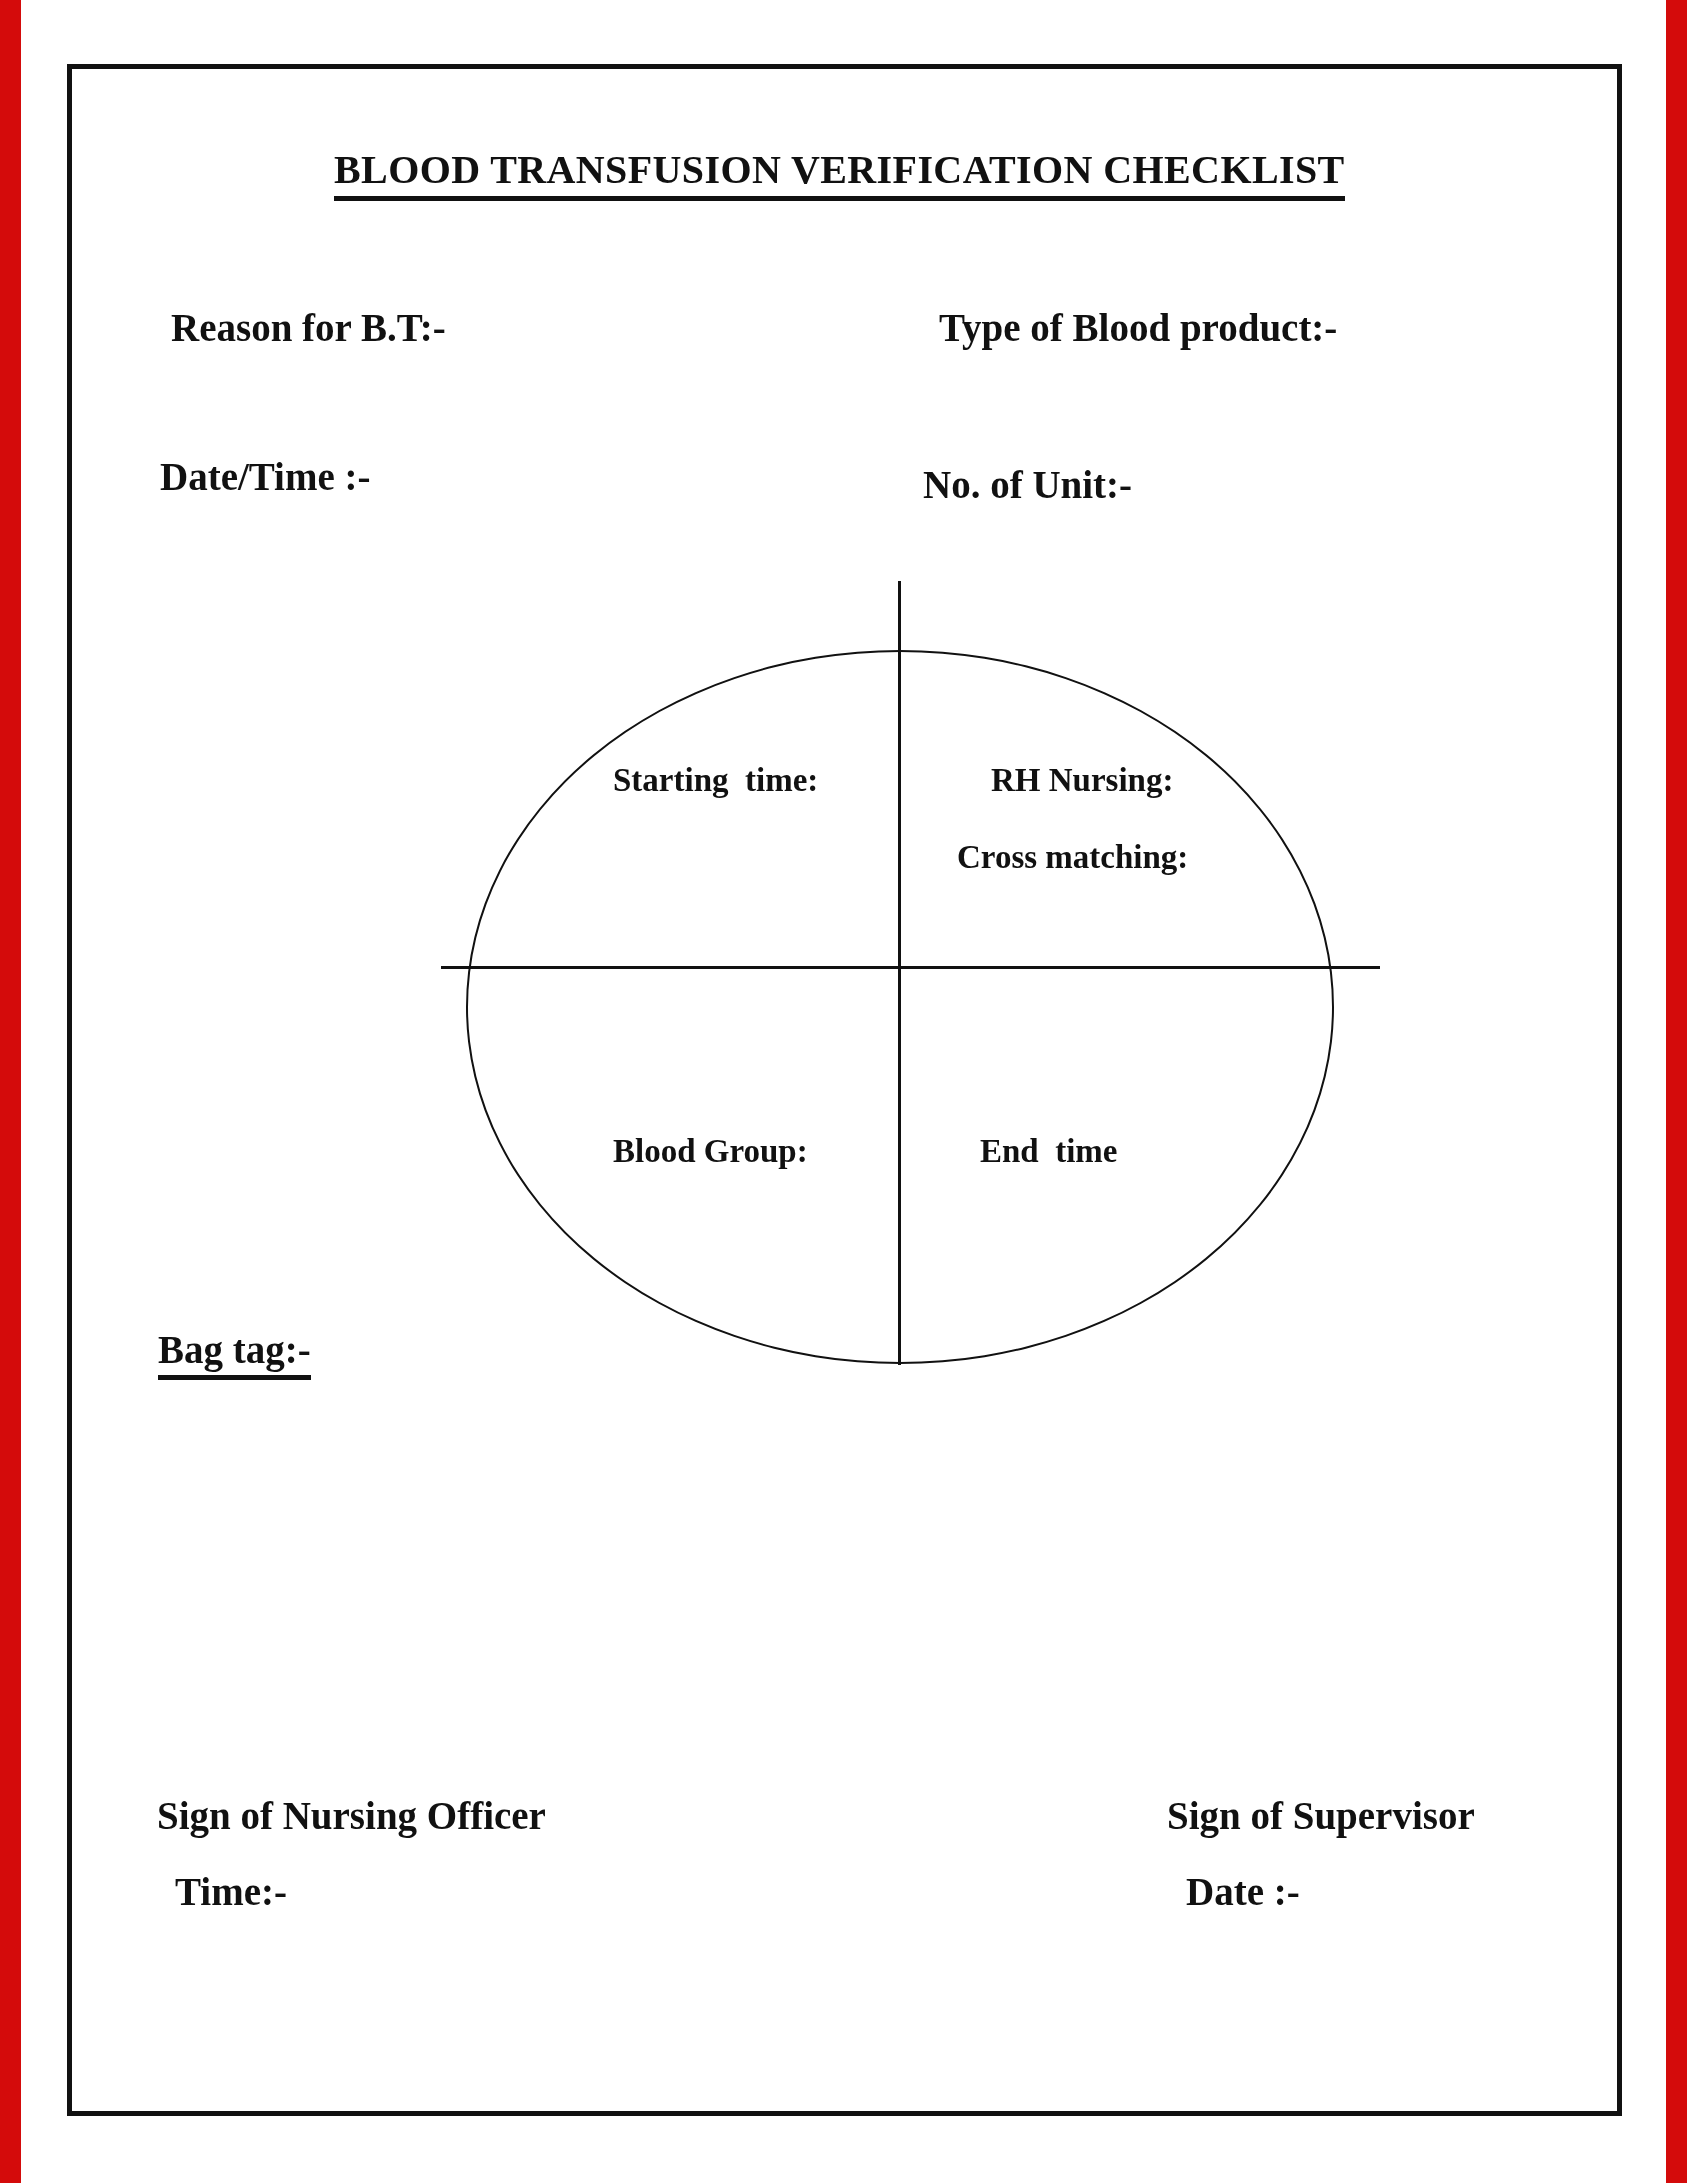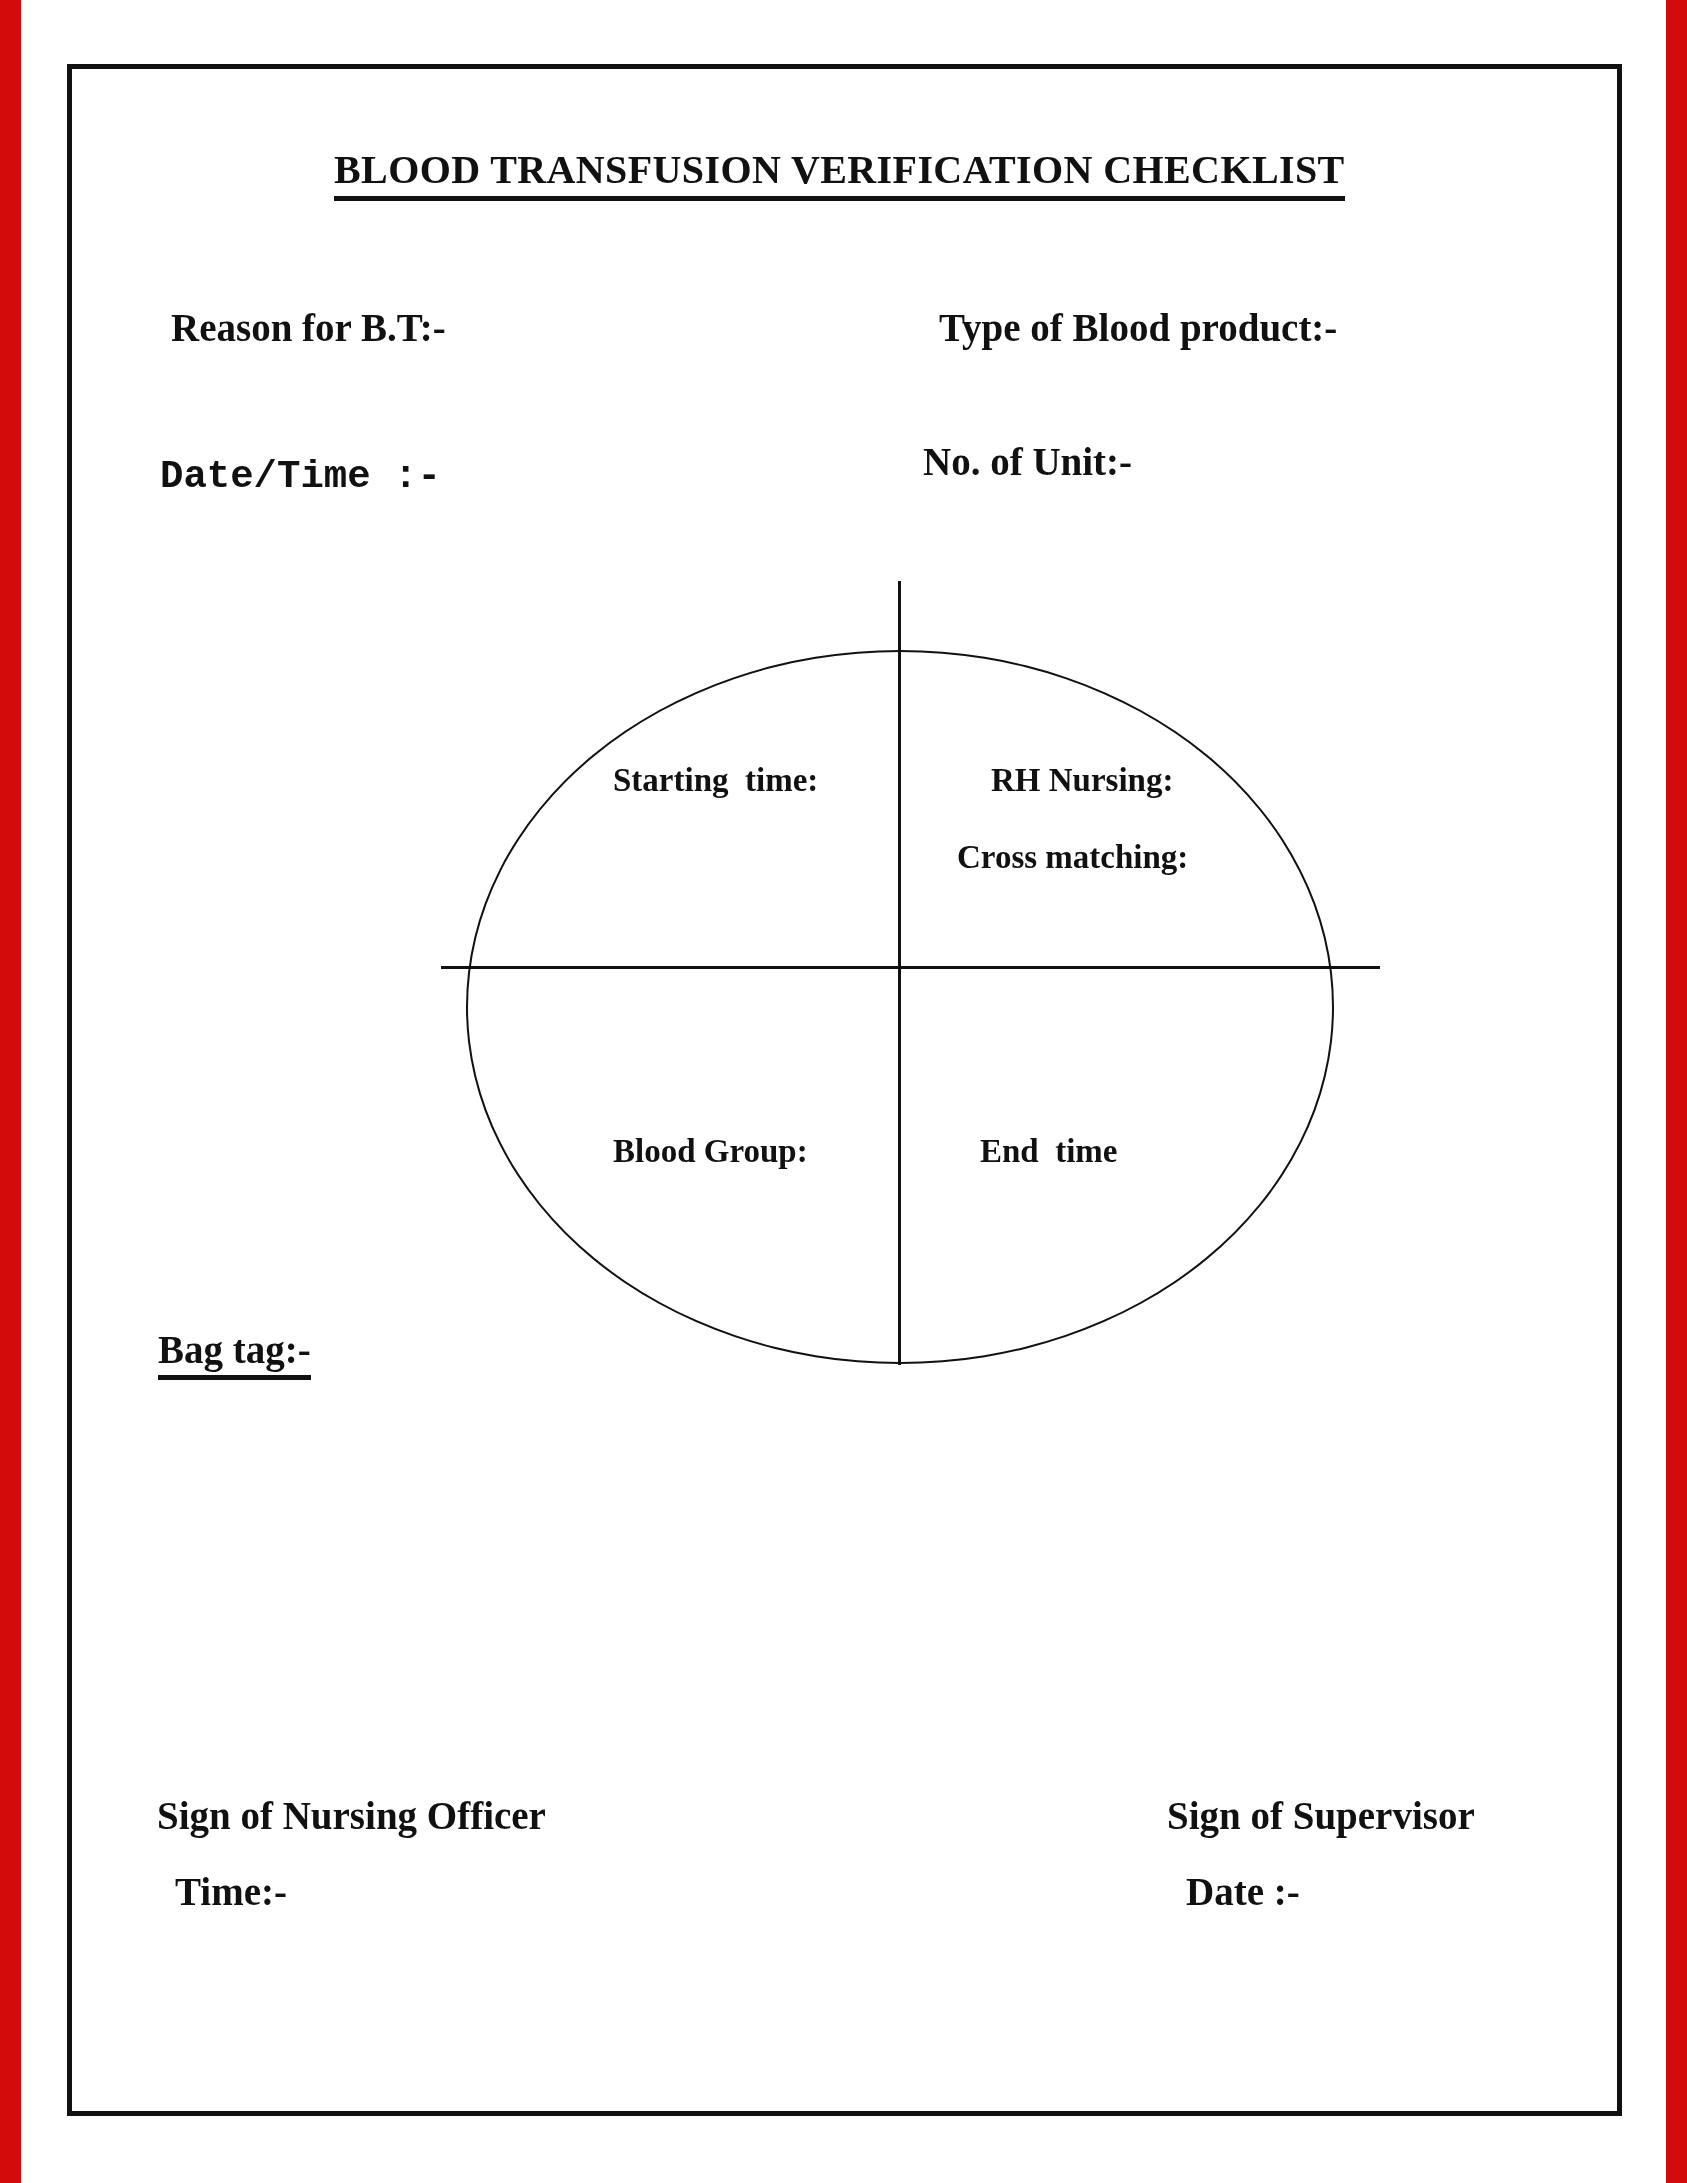--- a/index.html
+++ b/index.html
@@ -82,22 +82,22 @@
 
   <div class="edge-stripe left"></div>
   <div class="edge-stripe right"></div>
 
   <div class="page-border"></div>
 
   <div class="lbl title" style="left:334px; top:147px;">BLOOD TRANSFUSION VERIFICATION CHECKLIST</div>
 
   <div class="lbl h-lbl" style="left:171px;  top:306px;">Reason for B.T:-</div>
   <div class="lbl h-lbl" style="left:939px; top:306px;">Type of Blood product:-</div>
-  <div class="lbl h-lbl" style="left:160px;  top:455px;font-family:Liberation Mono, monospace;">Date/Time :-</div>
-  <div class="lbl h-lbl" style="left:923px; top:440px;">No. of Unit:-</div>
+  <div class="lbl h-lbl" style="left:160px;  top:455px;">Date/Time :-</div>
+  <div class="lbl h-lbl" style="left:923px; top:463px;">No. of Unit:-</div>
 
   <div>
     <div class="axis-v"></div>
     <div class="axis-h"></div>
     <div class="wheel-circle"></div>
 
     <div class="lbl w-lbl" style="left:613px;  top:762px;">Starting  time:</div>
     <div class="lbl w-lbl" style="left:991px; top:762px;">RH Nursing:</div>
     <div class="lbl w-lbl" style="left:957px; top:839px;">Cross matching:</div>
     <div class="lbl w-lbl" style="left:613px;  top:1133px;">Blood Group:</div>

